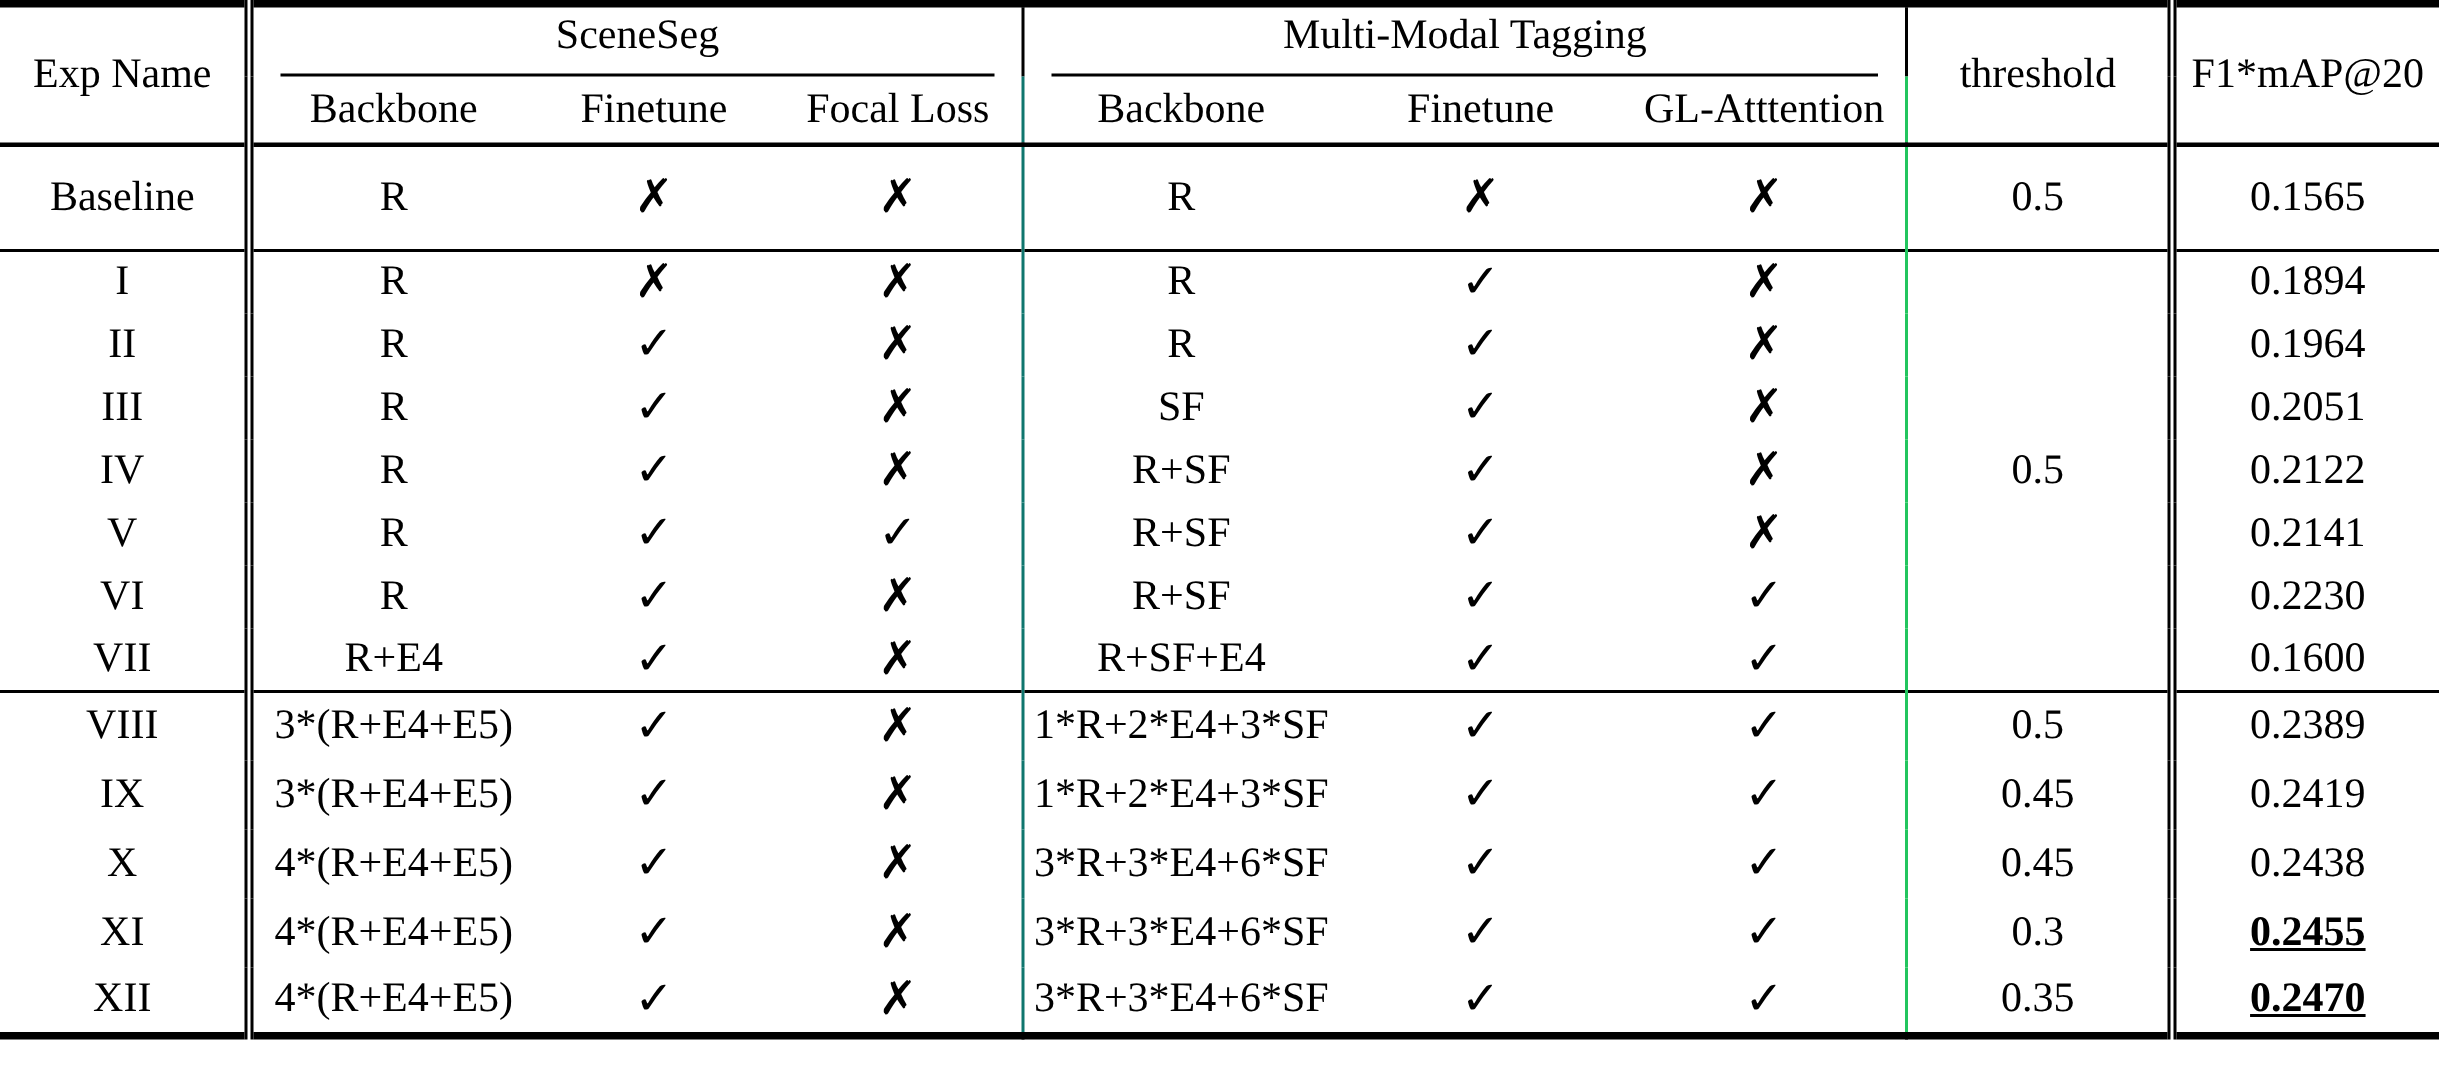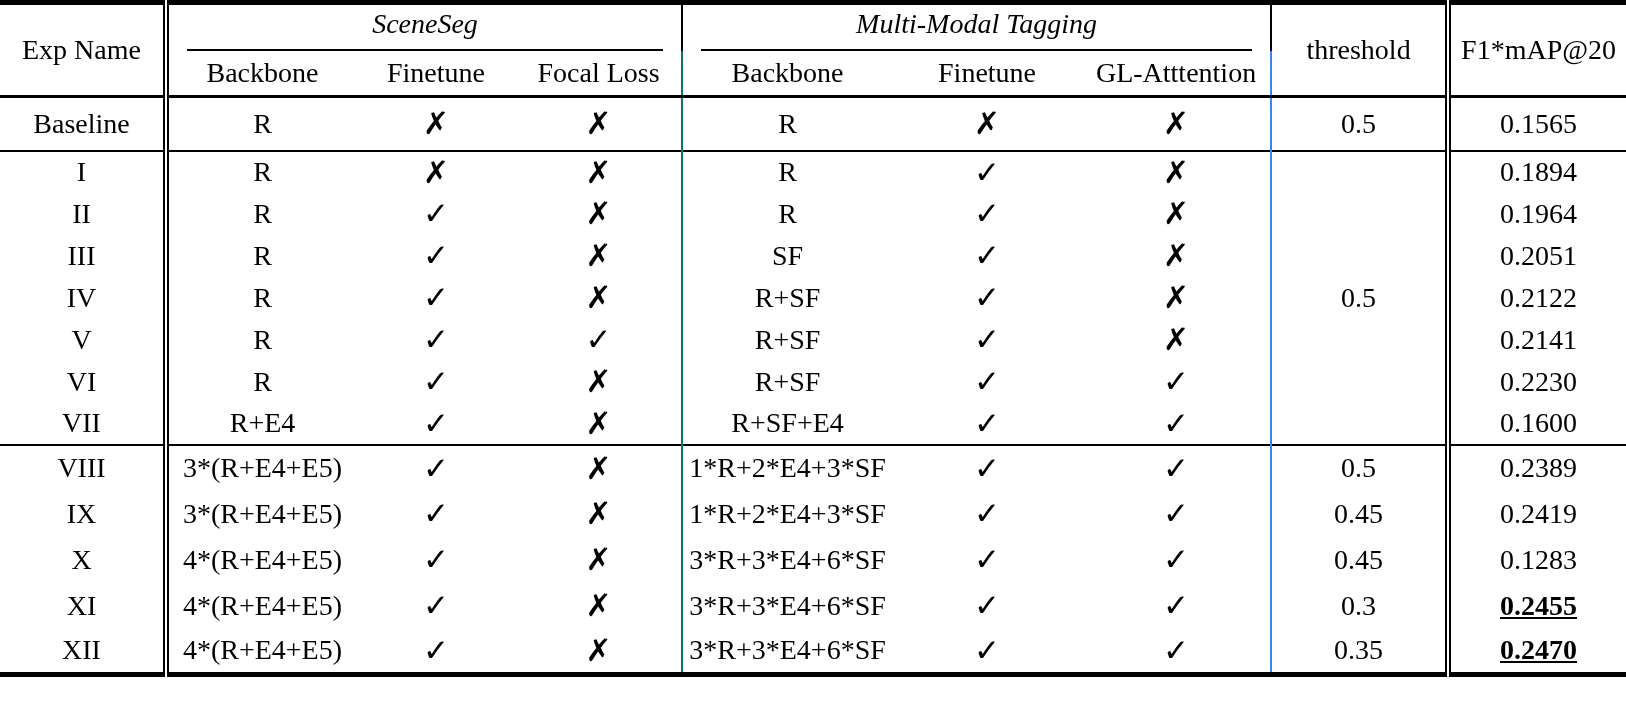--- a/index.html
+++ b/index.html
@@ -30,34 +30,34 @@
     padding: 0;
     text-align: center;
     vertical-align: middle;
     font-weight: normal;
     white-space: nowrap;
     overflow: visible;
   }
   thead { border-bottom: 3px solid #000; }
   thead tr.group-row    { height: 48px; }
   thead tr.sub-row      { height: 46px; }
-  tbody.section-0 tr    { height: 54px; }
+  tbody.section-0 tr    { height: 70px; }
   tbody.section-1 tr    { height: 42px; }
   tbody.section-2 tr    { height: 46px; }
   tbody.section-0, tbody.section-1 { border-bottom: 2px solid #000; }
 
   
   .c-exp       { border-right: 6px double #000; }
   .c-ss-focal  { border-right: 2px solid #0f766e; }
-  .c-mmt-gl    { border-right: 2px solid #3b82f6; }
+  .c-mmt-gl    { border-right: 2px solid #22c55e; }
   .c-threshold { border-right: 6px double #000; }
   .group-sep   { border-right: 2px solid #000; }
 
   
-  th.group-head { vertical-align: bottom; font-style: italic; }
+  th.group-head { vertical-align: bottom; }
   .group-title {
     display: block;
     margin: 0 18px;
     padding: 2px 0 9px 0;
     border-bottom: 2px solid #000;
   }
   .sym {
     font-family: "DejaVu Sans", sans-serif;
     font-weight: bold;
     font-size: 31px;
@@ -214,21 +214,21 @@
         </tr>
         <tr>
           <td class="c-exp">X</td>
           <td>4*(R+E4+E5)</td>
           <td class="sym">✓</td>
           <td class="c-ss-focal sym">✗</td>
           <td>3*R+3*E4+6*SF</td>
           <td class="sym">✓</td>
           <td class="c-mmt-gl sym">✓</td>
           <td class="c-threshold">0.45</td>
-          <td>0.1283</td>
+          <td>0.2438</td>
         </tr>
         <tr>
           <td class="c-exp">XI</td>
           <td>4*(R+E4+E5)</td>
           <td class="sym">✓</td>
           <td class="c-ss-focal sym">✗</td>
           <td>3*R+3*E4+6*SF</td>
           <td class="sym">✓</td>
           <td class="c-mmt-gl sym">✓</td>
           <td class="c-threshold">0.3</td>

